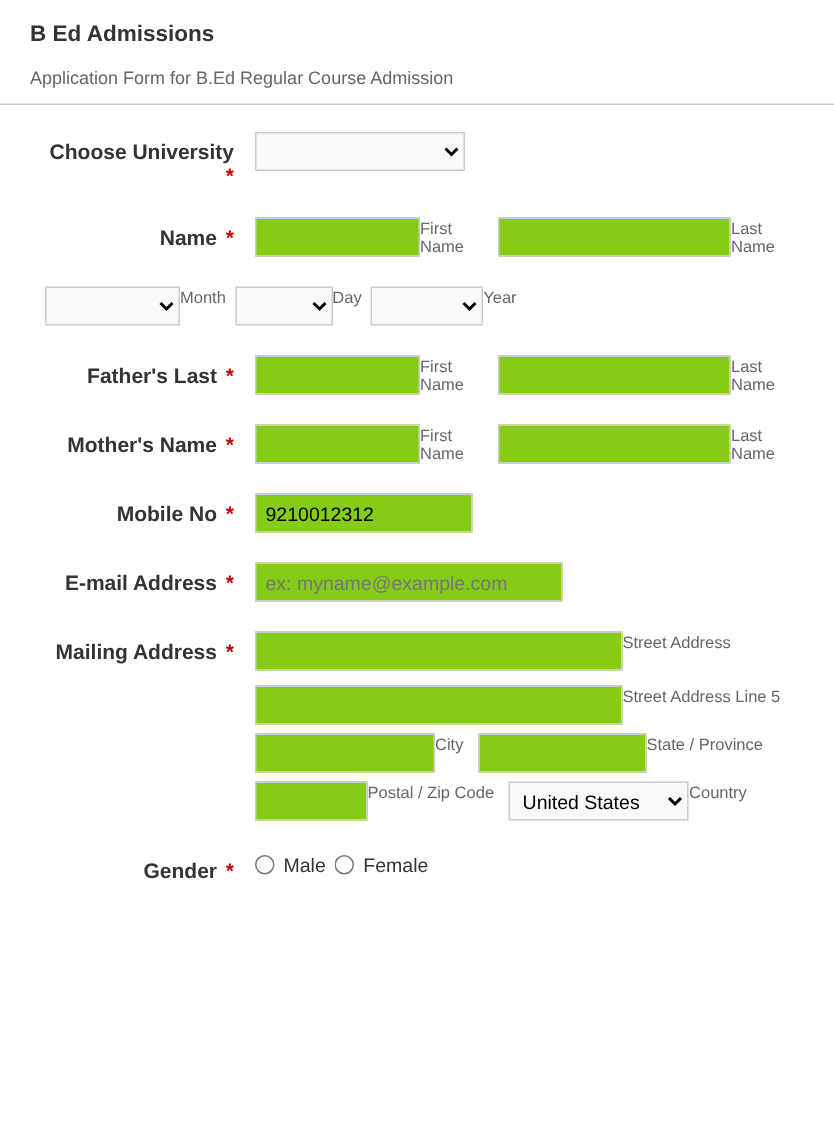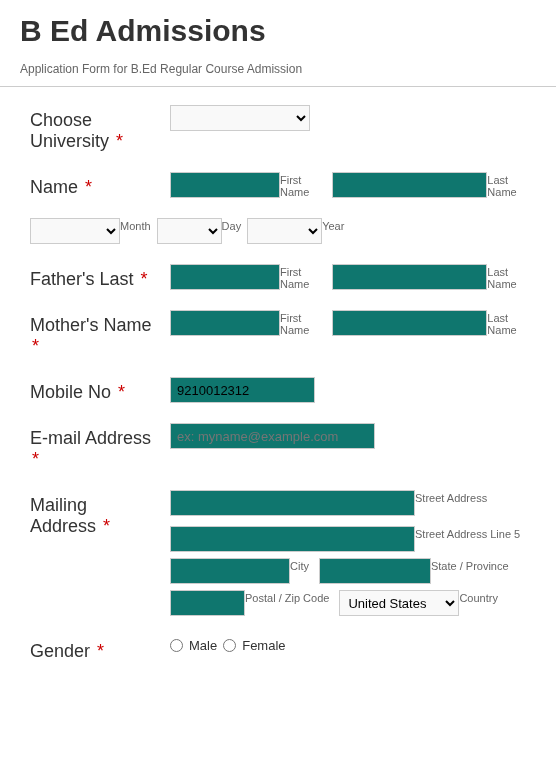--- a/index.html
+++ b/index.html
@@ -18,21 +18,21 @@
       border-bottom: 1px solid #ccc;
     }
 
     .logo-area {
       display: flex;
       align-items: center;
       margin-right: 16px;
     }
 
     .header-text h1 {
-      font-size: 30px;
+      font-size: 15px;
       font-weight: bold;
       color: #333;
     }
 
     .header-text p {
       font-size: 12px;
       color: #666;
       margin-top: 14px;
     }
 
@@ -42,26 +42,26 @@
 
     .form-row {
       display: flex;
       align-items: flex-start;
       margin-bottom: 20px;
     }
 
     .form-label {
       width: 140px;
       min-width: 140px;
-      text-align: left;
+      text-align: right;
       padding-right: 14px;
       padding-top: 5px;
-      font-size: 18px;
+      font-size: 14px;
       color: #333;
-      font-weight: normal;
+      font-weight: bold;
     }
 
     .required {
       color: #cc0000;
       margin-left: 2px;
     }
 
     .form-fields {
       flex: 1;
       display: flex;
@@ -82,21 +82,21 @@
       font-size: 11px;
       color: #666;
       margin-top: 2px;
     }
 
     input[type="text"],
     input[type="email"] {
       border: 1px solid #ccc;
       padding: 4px 6px;
       font-size: 13px;
-      background: #0f766e;
+      background: #84cc16;
       outline: none;
       height: 26px;
     }
 
     .input-first-name { width: 110px; }
     .input-last-name { width: 155px; }
     .input-mobile { width: 145px; }
     .input-email { width: 205px; }
     .input-street { width: 245px; }
     .input-city { width: 120px; }

